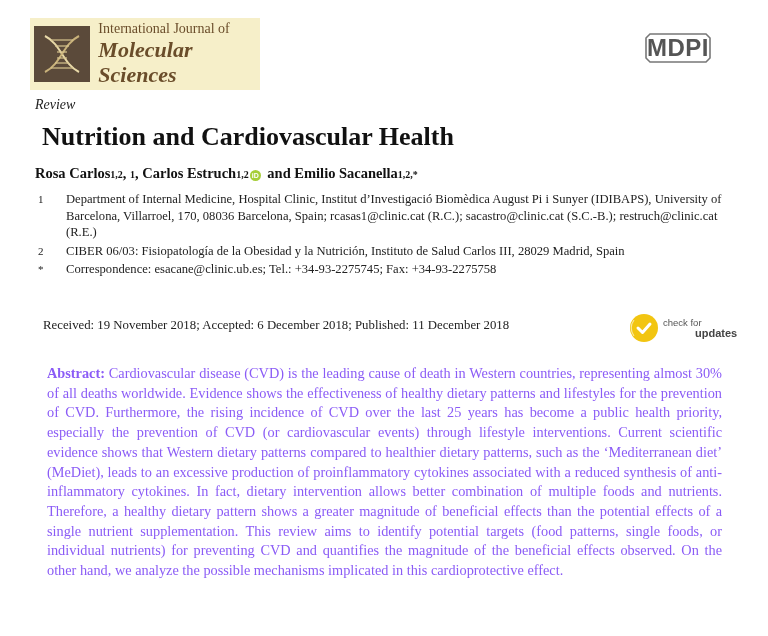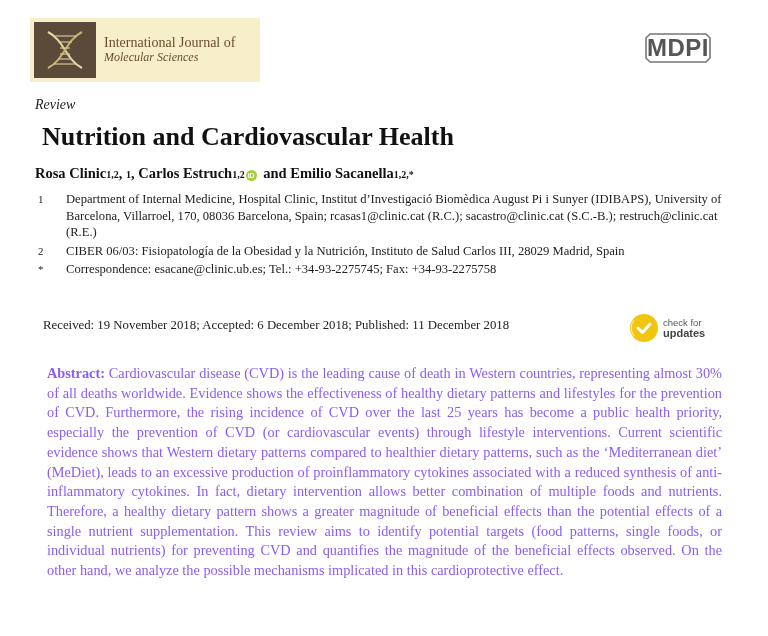--- a/index.html
+++ b/index.html
@@ -5,32 +5,32 @@
   html, body { margin: 0; padding: 0; }
   body {
     width: 768px; height: 636px; overflow: hidden;
     background: #ffffff;
     font-family: "Liberation Serif", "DejaVu Serif", serif;
     color: #111;
     position: relative;
   }
   .journal-badge {
     position: absolute; left: 30px; top: 18px;
-    width: 230px; height: 64px;
+    width: 230px; height: 72px;
     background: #f6efc9;
     display: flex; align-items: center;
   }
   .journal-logo {
     width: 62px; height: 56px; margin-left: 4px;
     background: #5b4a3a;
     display: flex; align-items: center; justify-content: center;
   }
   .journal-name { margin-left: 8px; line-height: 1.15; }
   .journal-line1 { font-size: 14px; color: #6a4d2a; }
-  .journal-line2 { font-size: 12px; color: #6a4d2a; font-style: italic; font-weight: normal; }
+  .journal-line2 { font-size: 22px; color: #6a4d2a; font-style: italic; font-weight: bold; }
 
   .mdpi-logo {
     position: absolute; left: 644px; top: 32px;
     width: 68px; height: 32px;
     display: flex; align-items: center; justify-content: center;
   }
   .mdpi-logo svg { position: absolute; left: 0; top: 0; }
   .mdpi-text {
     position: relative;
     font-family: "Liberation Sans", "DejaVu Sans", sans-serif;
@@ -78,21 +78,21 @@
   }
   .check-icon {
     width: 28px; height: 28px; border-radius: 50%;
     background: #f2c511; position: relative;
   }
   .check-label {
     margin-left: 5px; line-height: 11px;
     font-family: "Liberation Sans", "DejaVu Sans", sans-serif;
     color: #555; font-size: 9.5px;
   }
-  .check-label .strong { font-weight: bold; font-size: 11px; color: #444; }
+  .check-label .strong { font-weight: bold; font-size: 11px; color: #444; margin-left: 32px; }
 
   .abstract {
     position: absolute; left: 43px; top: 360px; width: 675px;
     font-size: 14.3px; line-height: 19.7px; color: #8b5cf6;
     text-align: justify;
     margin: 4px;
   }
   .abstract-label { font-weight: bold; }
 </style>
 </head>
@@ -121,21 +121,21 @@
   <svg width="68" height="32" viewBox="0 0 68 32">
     <path d="M6 2 L62 2 L66 6 L66 26 L62 30 L6 30 L2 26 L2 6 Z" fill="none" stroke="#777" stroke-width="1.6"></path>
   </svg>
   <span class="mdpi-text">MDPI</span>
 </div>
 
 <div class="article-type">Review</div>
 <h1 class="article-title">Nutrition and Cardiovascular Health</h1>
 
 <div class="authors">
-  <span>Rosa Clinic</span>
+  <span>Rosa Carlos</span>
   <sup>1,2</sup>
   <span class="sep">, </span>
   <sup>1</sup>
   <span class="sep">, </span>
   <span>Carlos Estruch</span>
   <sup>1,2</sup>
   <span class="orcid-icon">iD</span>
   <span class="sep"> and </span>
   <span>Emilio Sacanella</span>
   <sup>1,2,*</sup>

